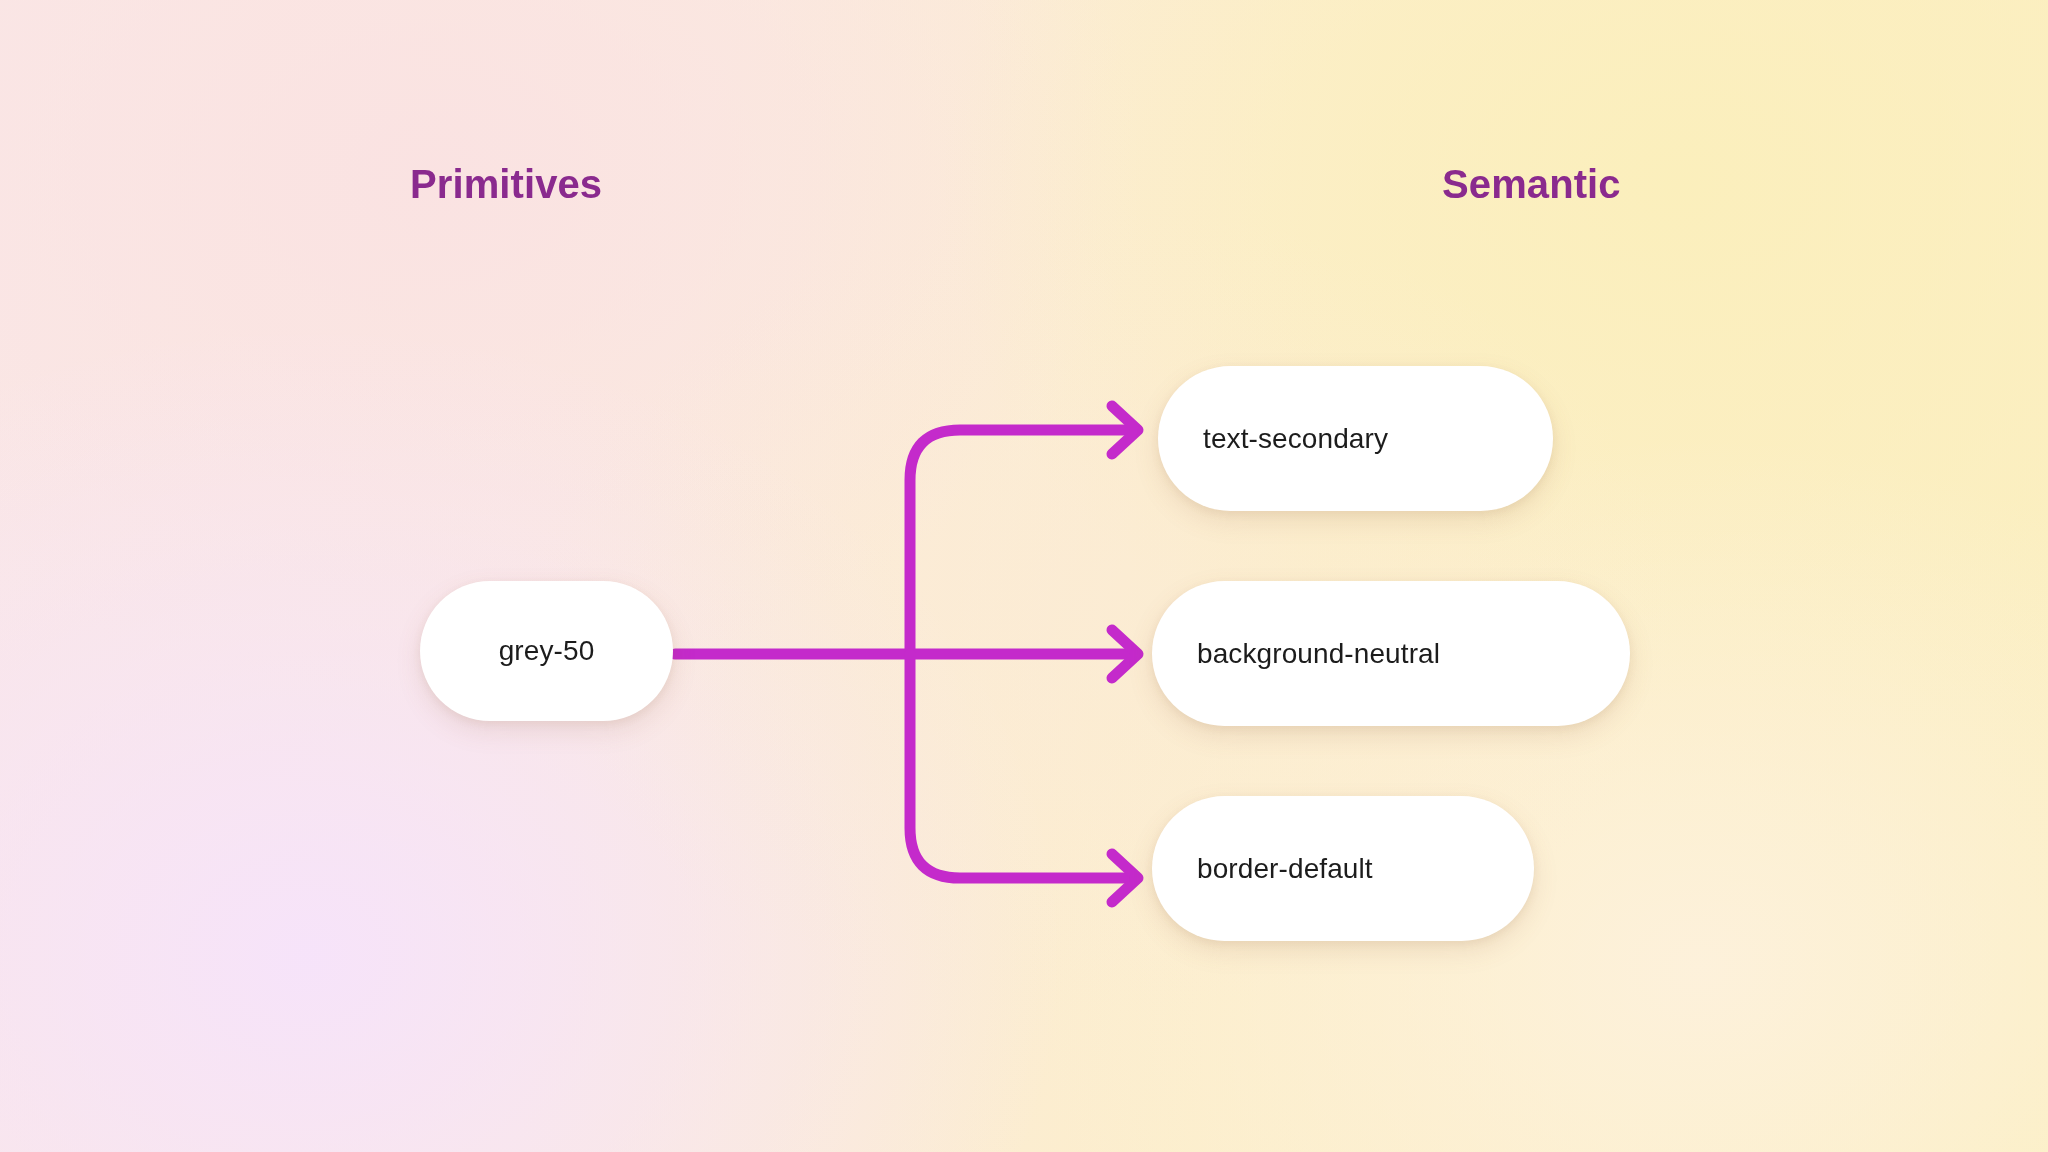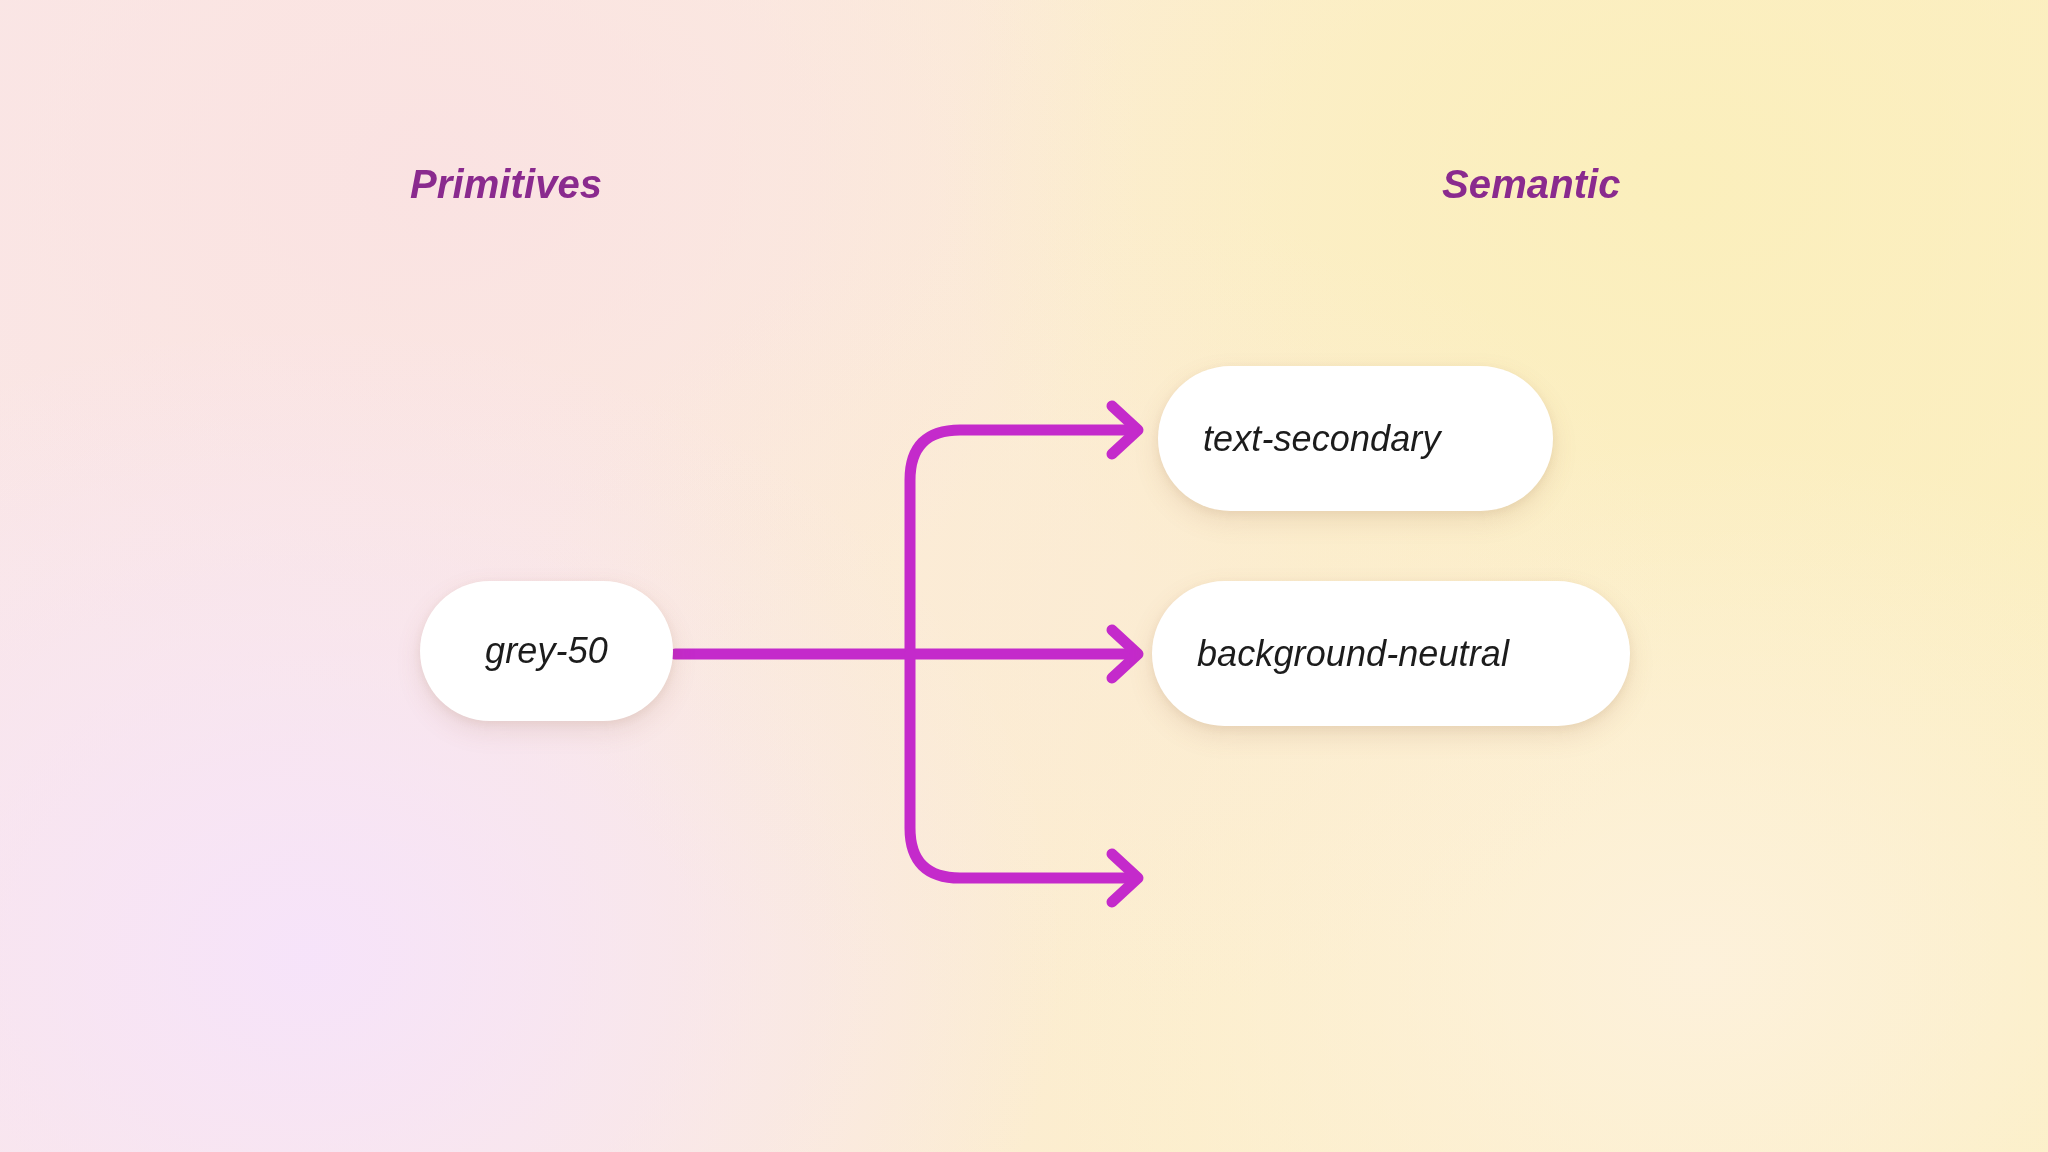--- a/index.html
+++ b/index.html
@@ -13,21 +13,20 @@
     font-family: "Liberation Sans", sans-serif;
     background: #FAE9E6;
   }
 
   #stage {
     position: relative;
     width: 2048px;
     height: 1152px;
     overflow: hidden;
     isolation: isolate;
-    font-style: italic;
   }
 
   
   .bg-base {
     position: absolute;
     inset: 0;
     background: linear-gradient(100deg, #FAE7E6 0%, #FBEADF 32%, #FCEECB 62%, #FBEFC0 100%);
   }
   .bg-glow-tl {
     position: absolute;
@@ -87,21 +86,21 @@
     position: absolute;
     display: flex;
     align-items: center;
     box-sizing: border-box;
     background: #FFFFFF;
     border-radius: 999px;
     box-shadow: 0 10px 26px rgba(146, 96, 60, 0.13),
                 0 3px 9px rgba(146, 96, 60, 0.09);
   }
   .pill-label {
-    font-size: 36px;
+    font-size: 28px;
     font-weight: 400;
     color: #1C1C1C;
     letter-spacing: 0.1px;
     white-space: nowrap;
   }
 
   #pill-grey-50 {
     left: 420px; top: 581px;
     width: 253px; height: 140px;
     justify-content: center;
@@ -160,14 +159,17 @@
   </div>
 
   <div class="pill" id="pill-text-secondary">
     <span class="pill-label">text-secondary</span>
   </div>
 
   <div class="pill" id="pill-background-neutral">
     <span class="pill-label">background-neutral</span>
   </div>
 
+  <div class="pill" id="pill-border-default">
+    <span class="pill-label">border-default</span>
+  </div>
 
 </div>
 
 </body></html>

